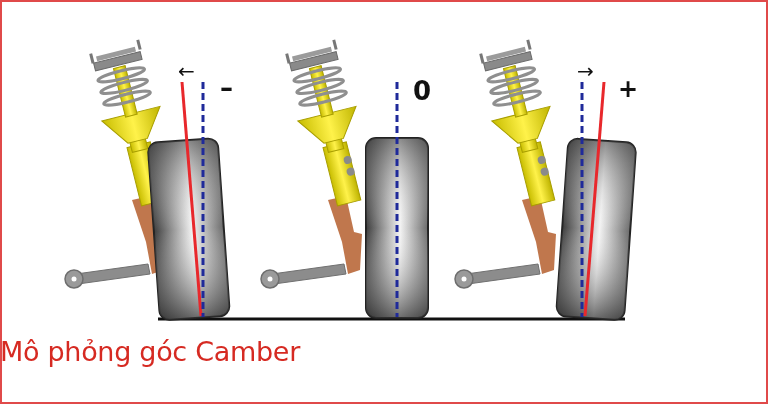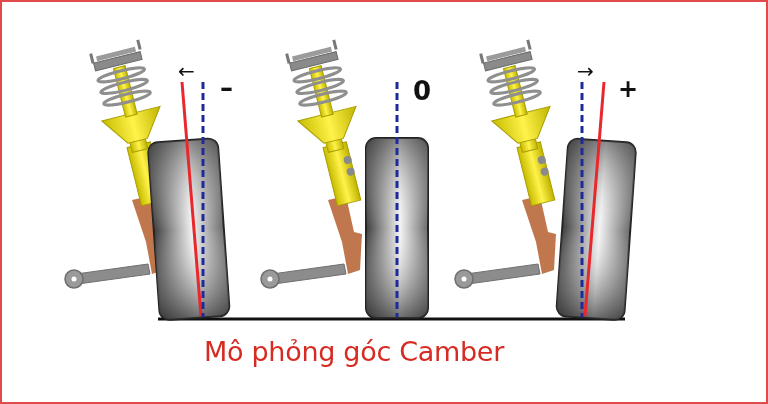--- a/index.html
+++ b/index.html
@@ -1,21 +1,21 @@
 <!DOCTYPE html>
 <html><head>
 <meta charset="utf-8">
 <style>
   html, body { margin: 0; padding: 0; background: #ffffff; }
   body { width: 768px; height: 404px; overflow: hidden; position: relative;
          font-family: "Liberation Sans", "DejaVu Sans", sans-serif; }
   .frame { position: absolute; left: 0; top: 0; width: 764px; height: 400px;
            border: 2px solid #e04a4a; background: #ffffff; }
   svg.diagram { position: absolute; left: 0; top: 0; }
-  .caption { position: absolute; left: 0; top: 336px; width: 708px; text-align: center;
+  .caption { position: absolute; left: 0; top: 336px; width: 708px; 
              font-family: "DejaVu Sans", "Liberation Sans", sans-serif;
              font-size: 27px; color: #d62a22; letter-spacing: -0.3px; }
 </style>
 </head>
 <body>
 
 <div class="frame"></div>
 
 <svg class="diagram" width="768" height="404" viewBox="0 0 768 404">
   <defs>

